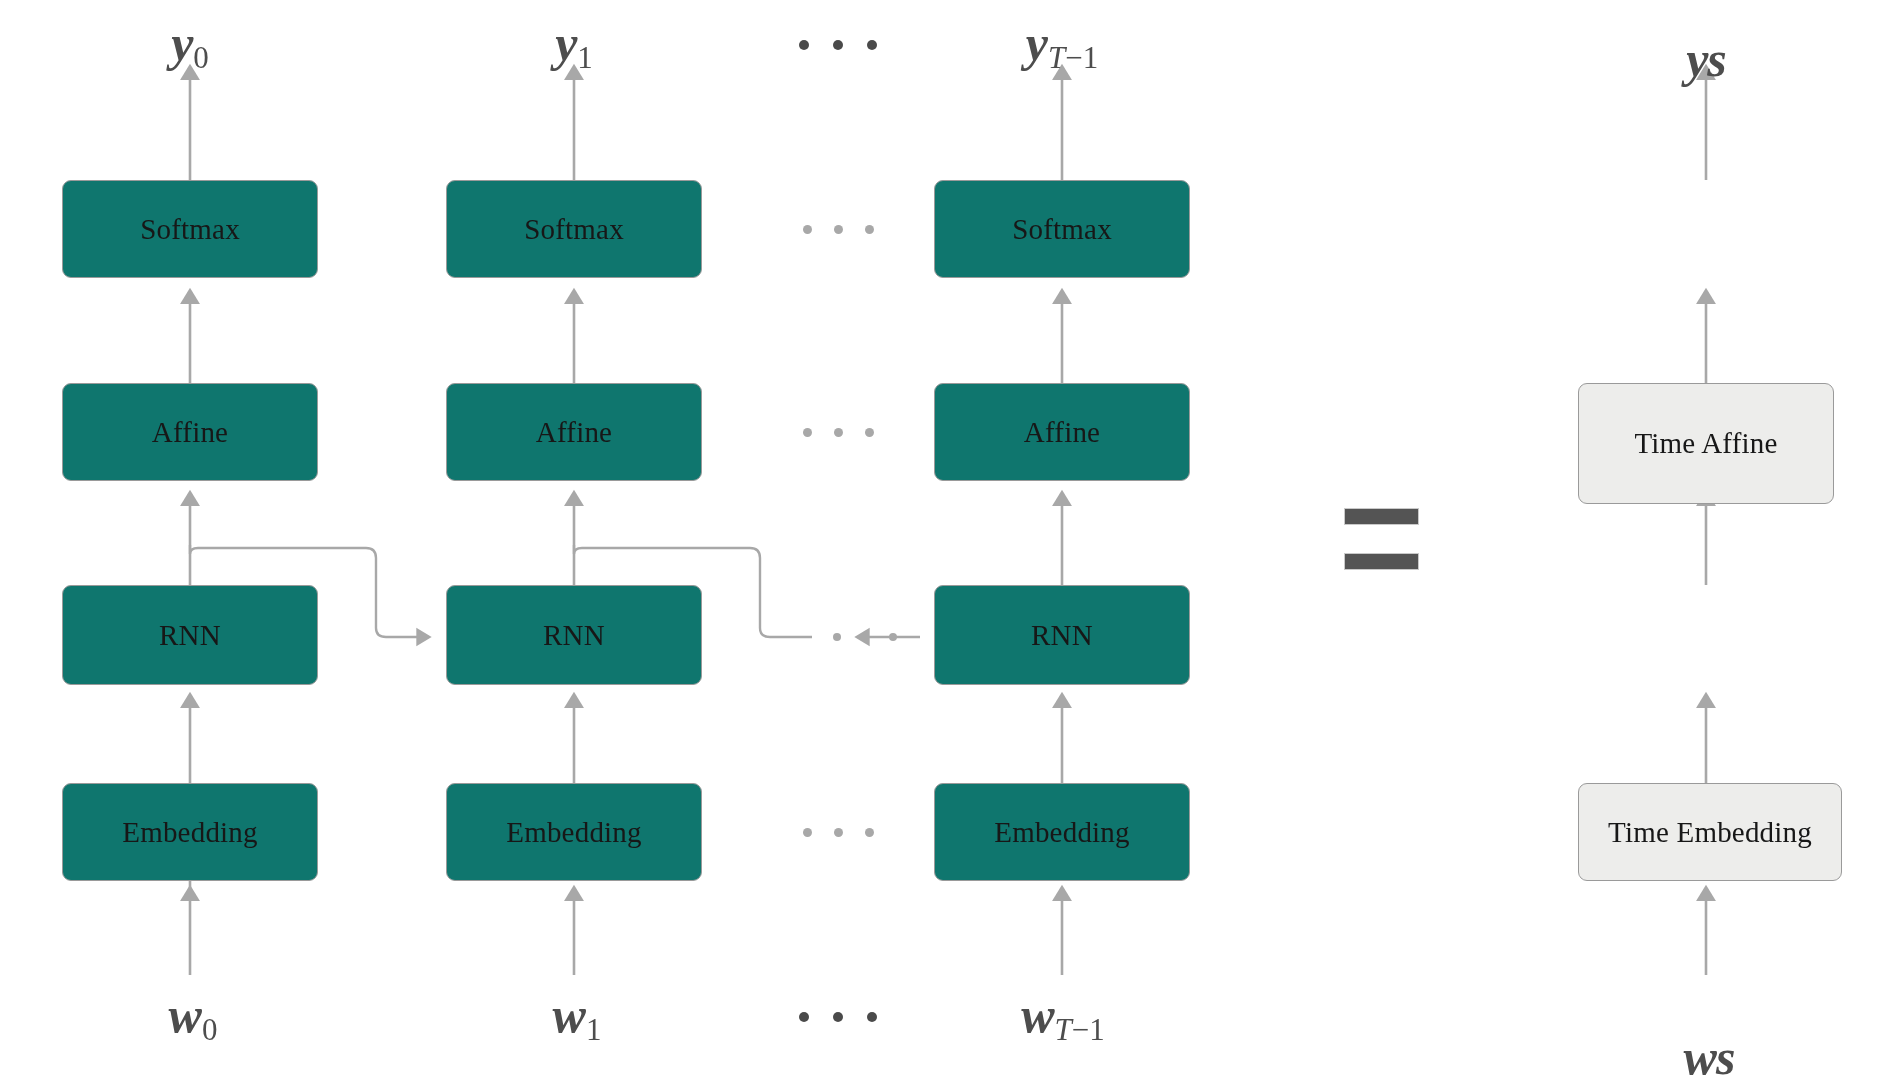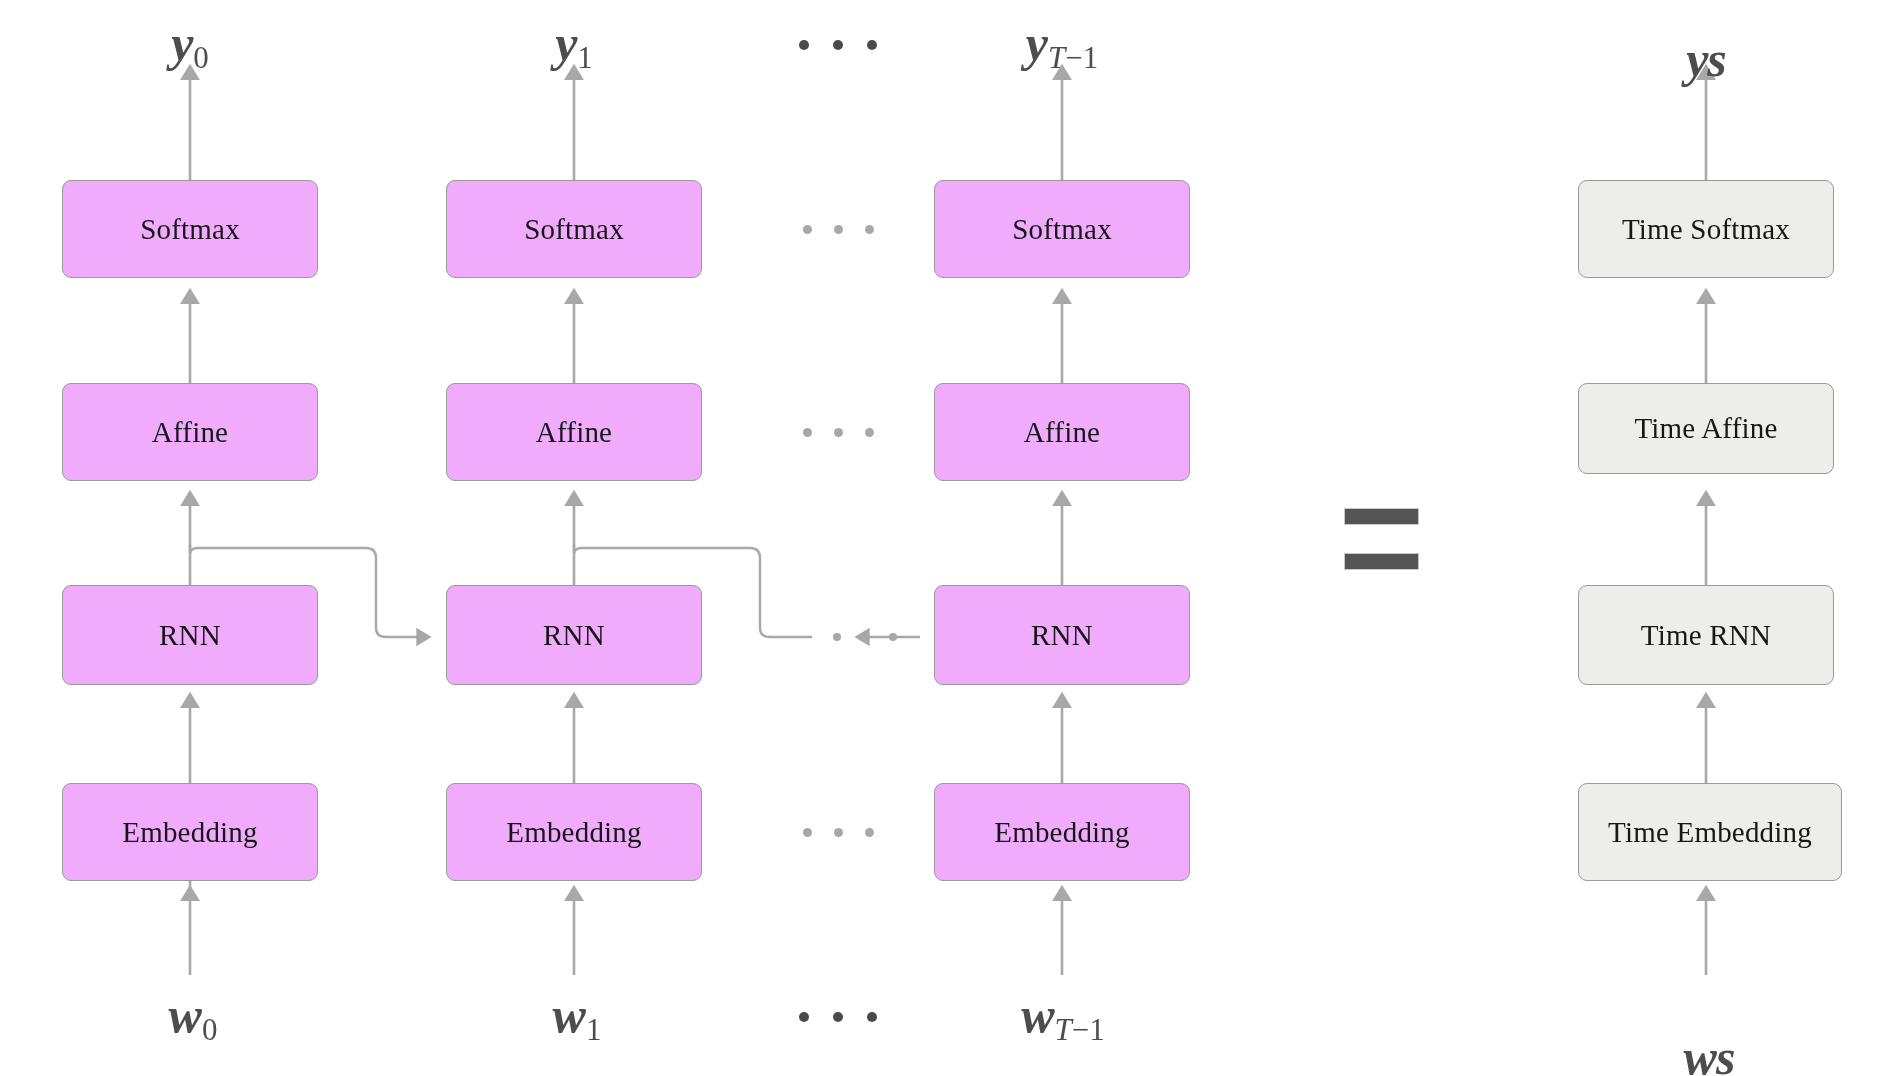--- a/index.html
+++ b/index.html
@@ -21,21 +21,21 @@
     position: absolute;
     left: 0; top: 0;
     width: 1902px; height: 1076px;
     pointer-events: none;
   }
   .node {
     position: absolute;
     box-sizing: border-box;
     border: 1.6px solid #9a9a9a;
     border-radius: 9px;
-    background: #f0abfc;
+    background: #0f766e;
     display: flex;
     align-items: center;
     justify-content: center;
     color: #171717;
     font-size: 29px;
     letter-spacing: 0.2px;
     white-space: nowrap;
   }
   .node.time {
     background: #ededeb;
@@ -179,46 +179,44 @@
   </div>
 
   <div class="node" style="left:62px; top:180px; width:256px; height:98px;">Softmax</div>
   <div class="node" style="left:446px; top:180px; width:256px; height:98px;">Softmax</div>
   <div class="dots mid" style="left:780px; top:214px; width:116px; height:30px;">
     <i></i>
       <i></i>
       <i></i>
   </div>
   <div class="node" style="left:934px; top:180px; width:256px; height:98px;">Softmax</div>
-  <div class="node time" style="left:1578px; top:180px; width:256px; height:98px;">Time Softmax</div>
 
   <div class="node" style="left:62px; top:383px; width:256px; height:98px;">Affine</div>
   <div class="node" style="left:446px; top:383px; width:256px; height:98px;">Affine</div>
   <div class="dots mid" style="left:780px; top:417px; width:116px; height:30px;">
     <i></i>
       <i></i>
       <i></i>
   </div>
   <div class="node" style="left:934px; top:383px; width:256px; height:98px;">Affine</div>
-  <div class="node time" style="left:1578px; top:383px; width:256px; height:91px;">Time Affine</div>
+  <div class="node time" style="left:1578px; top:383px; width:256px; height:121px;">Time Affine</div>
 
   <div class="eqsign" style="left:1344px; top:508px; width:75px; height:62px;">
     <span></span>
     <span></span>
   </div>
 
   <div class="node" style="left:62px; top:585px; width:256px; height:100px;">RNN</div>
   <div class="node" style="left:446px; top:585px; width:256px; height:100px;">RNN</div>
   <div class="dots small" style="left:810px; top:622px; width:110px; height:30px;">
     <i></i>
       <i></i>
       <i></i>
   </div>
   <div class="node" style="left:934px; top:585px; width:256px; height:100px;">RNN</div>
-  <div class="node time" style="left:1578px; top:585px; width:256px; height:100px;">Time RNN</div>
 
   <div class="node" style="left:62px; top:783px; width:256px; height:98px;">Embedding</div>
   <div class="node" style="left:446px; top:783px; width:256px; height:98px;">Embedding</div>
   <div class="dots mid" style="left:780px; top:817px; width:116px; height:30px;">
     <i></i>
       <i></i>
       <i></i>
   </div>
   <div class="node" style="left:934px; top:783px; width:256px; height:98px;">Embedding</div>
   <div class="node time" style="left:1578px; top:783px; width:264px; height:98px;">Time Embedding</div>

